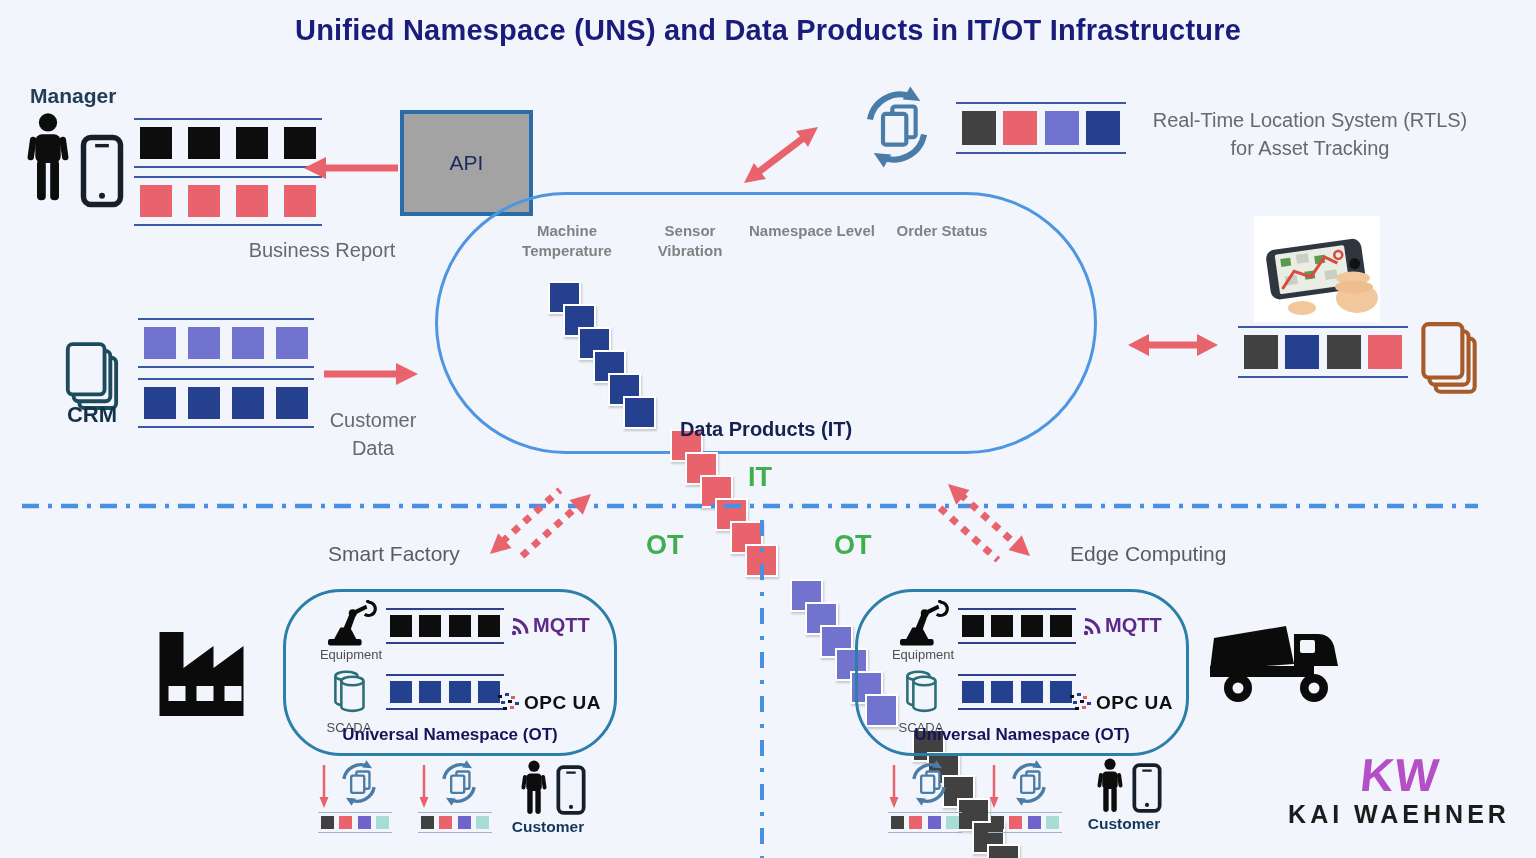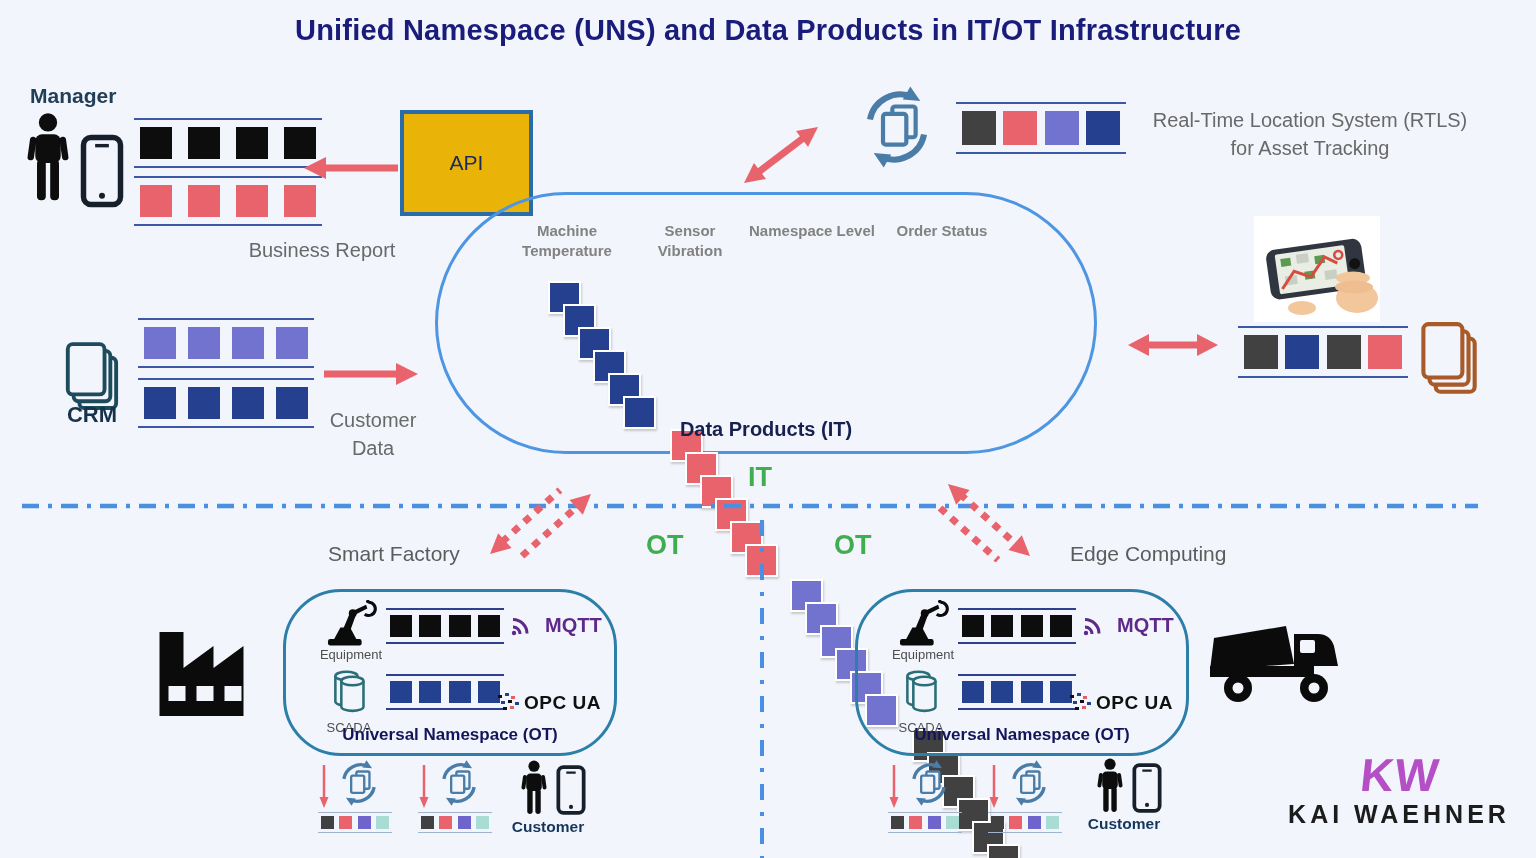--- a/index.html
+++ b/index.html
@@ -16,27 +16,27 @@
   .drow .sq{display:block;width:var(--sq,32px);height:var(--sq,32px);}
   .otrow{border-top:2px solid #2e3f8e;border-bottom:2px solid #2e3f8e;padding:5px 4px;--sq:22px;}
   .mrow{border-top:1.5px solid #9fb3cc;border-bottom:1.5px solid #9fb3cc;padding:3px 3px;--sq:13px;}
   
   .cascade{position:relative;width:110px;height:150px;}
   .csq{position:absolute;width:33px;height:33px;border:2px solid #fff;box-shadow:1px 2px 2px rgba(0,0,0,0.18);box-sizing:border-box;}
   .stream-label{color:#828282;font-weight:bold;font-size:15px;text-align:center;line-height:1.3;}
   
   .big-capsule{border:3.5px solid #4e95e2;border-radius:131px;box-sizing:border-box;}
   .ot-capsule{border:3px solid #2c7fa8;border-radius:58px;box-sizing:border-box;}
-  .api-box{border:4px solid #2a6ca8;background:#eab308;display:flex;align-items:center;justify-content:center;
+  .api-box{border:4px solid #2a6ca8;background:#a3a3a3;display:flex;align-items:center;justify-content:center;
            font-size:21px;color:#1a2b5e;box-sizing:border-box;}
   .dp-label{width:100%;text-align:center;font-size:20px;font-weight:bold;color:#16214e;}
   .uns-label{width:100%;text-align:center;font-size:17px;font-weight:bold;color:#14145a;}
   .icon-label{color:#4e4e4e;font-size:13px;text-align:center;}
   .bold-navy{color:#203e57;font-weight:bold;}
-  .mqtt{display:flex;align-items:center;gap:14px;font-size:20px;font-weight:bold;color:#5d2a8a;}
+  .mqtt{display:flex;align-items:center;gap:2px;font-size:20px;font-weight:bold;color:#5d2a8a;}
   .opcua{display:flex;align-items:center;font-size:19px;font-weight:900;color:#101010;letter-spacing:0.5px;margin-top:12px;}
   .customer-label{color:#14365c;font-weight:bold;font-size:15.5px;text-align:center;}
   .kw-mono{font-size:46px;font-weight:bold;color:#b44fc6;text-align:center;letter-spacing:1px;transform:skewX(-6deg);}
   .kw-name{font-size:25px;font-weight:bold;color:#1c1c1c;letter-spacing:4px;text-align:center;}
   svg{display:block;}
   .hidden-defs{position:absolute;width:0;height:0;overflow:hidden;}
 </style>
 </head>
 <body>
 

